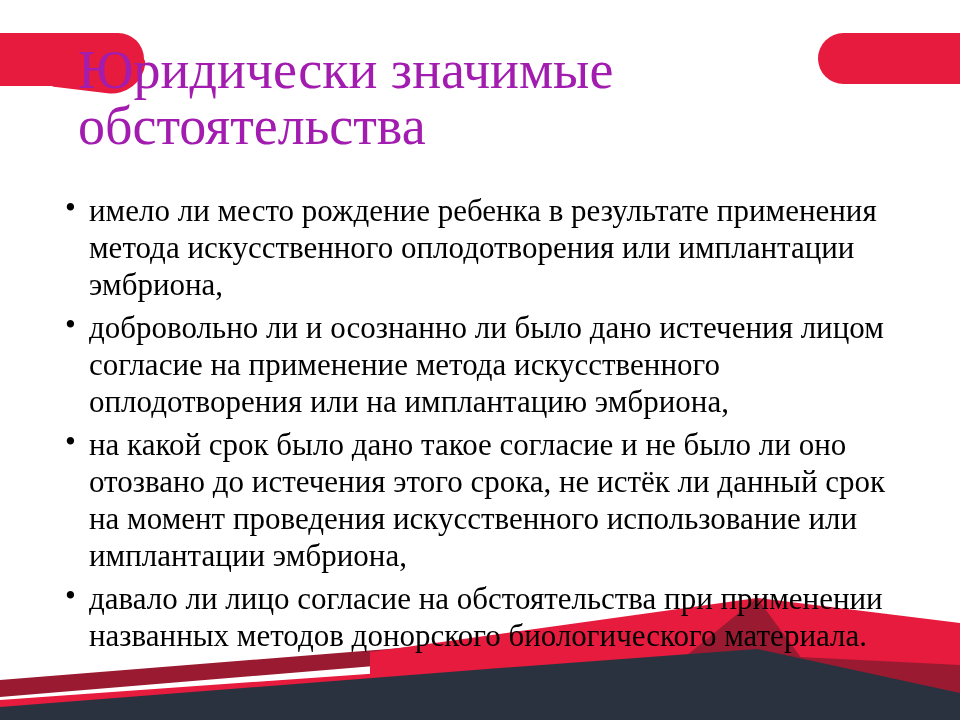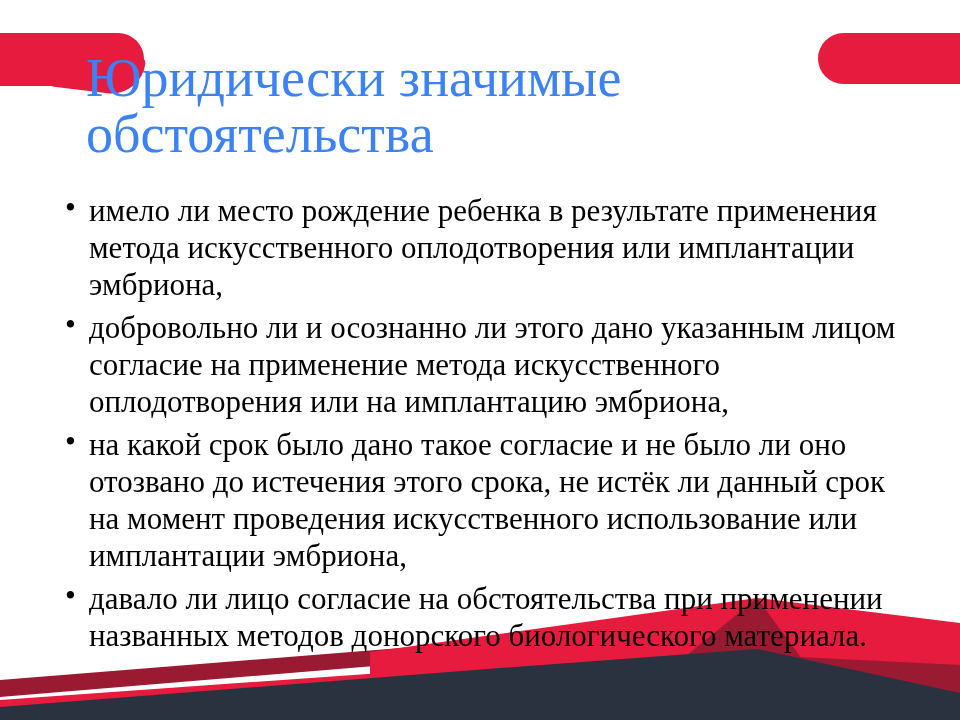--- a/index.html
+++ b/index.html
@@ -49,26 +49,26 @@
     border-radius: 26px 0 0 26px;
     z-index: 1;
   }
 
   
   .title {
     position: absolute;
     left: 78px;
     top: 42px;
     width: 650px;
-    margin: 8px;
+    margin: 0;
     font-size: 54px;
     font-weight: normal;
     line-height: 1.04;
     letter-spacing: 0px;
-    color: #3b82f6;
+    color: #a21caf;
     z-index: 3;
   }
 
   
   .content {
     position: absolute;
     left: 62px;
     top: 192px;
     width: 848px;
     z-index: 3;
@@ -115,21 +115,21 @@
   <h1 class="title">Юридически значимые обстоятельства</h1>
 
   <div class="content">
     <ul>
       <li>
         <span class="bullet-dot">•</span>
         <span>имело ли место рождение ребенка в результате применения метода искусственного оплодотворения или имплантации эмбриона,</span>
       </li>
       <li>
         <span class="bullet-dot">•</span>
-        <span>добровольно ли и осознанно ли этого дано указанным лицом согласие на применение метода искусственного оплодотворения или на имплантацию эмбриона,</span>
+        <span>добровольно ли и осознанно ли было дано истечения лицом согласие на применение метода искусственного оплодотворения или на имплантацию эмбриона,</span>
       </li>
       <li>
         <span class="bullet-dot">•</span>
         <span>на какой срок было дано такое согласие и не было ли оно отозвано до истечения этого срока, не истёк ли данный срок на момент проведения искусственного использование или имплантации эмбриона,</span>
       </li>
       <li>
         <span class="bullet-dot">•</span>
         <span>давало ли лицо согласие на обстоятельства при применении названных методов донорского биологического материала.</span>
       </li>
     </ul>

